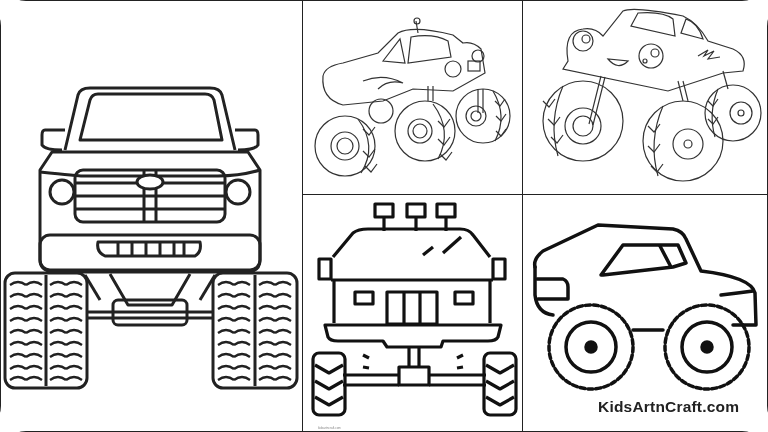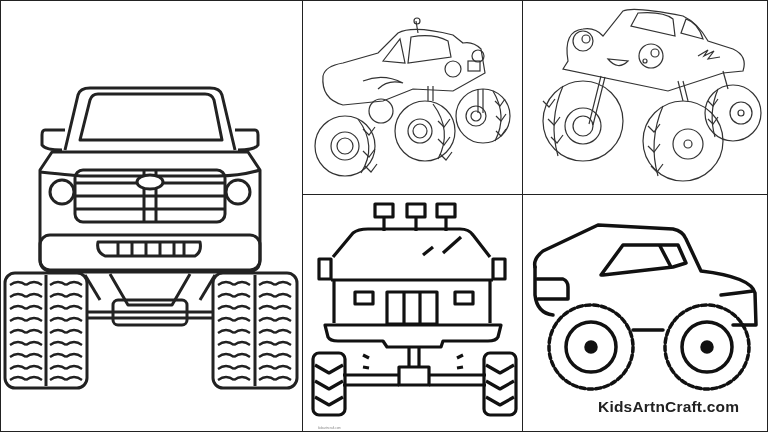--- a/index.html
+++ b/index.html
@@ -1,16 +1,16 @@
 <!DOCTYPE html>
 <html><head>
 <meta charset="utf-8">
 <style>
   html,body{margin:0;padding:0;background:#fff;}
-  #root{position:relative;width:768px;height:432px;background:#fff;overflow:hidden;font-family:"Liberation Sans",sans-serif;}
+  #root{position:relative;width:768px;height:432px;background:#fff;overflow:hidden;font-family:"Liberation Sans",sans-serif;border-radius:26px;}
   .frame{position:absolute;left:0;top:0;width:766px;height:430px;border:1px solid #222;}
   .vline{position:absolute;top:0;width:1px;background:#222;}
   .hline{position:absolute;height:1px;background:#222;}
   .panel{position:absolute;}
   .panel svg{position:absolute;left:0;top:0;}
   .watermark{position:absolute;left:598px;top:398px;font-size:15.5px;font-weight:bold;color:#222;letter-spacing:0.2px;}
   .tiny{position:absolute;left:318px;top:426px;font-size:3px;color:#888;}
 </style>
 </head>
 <body>

